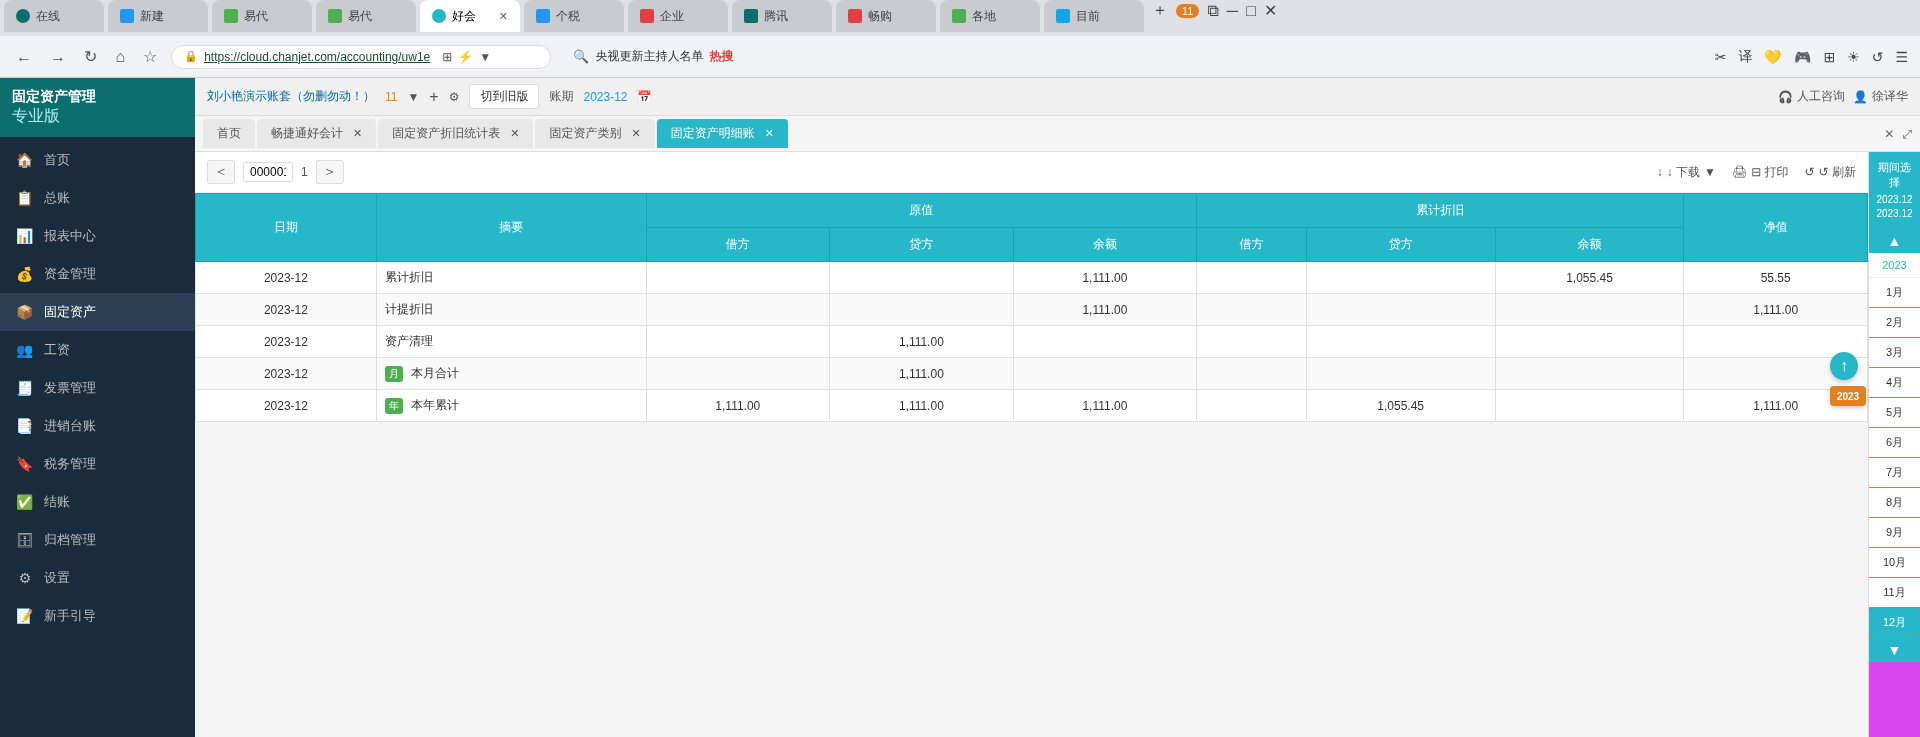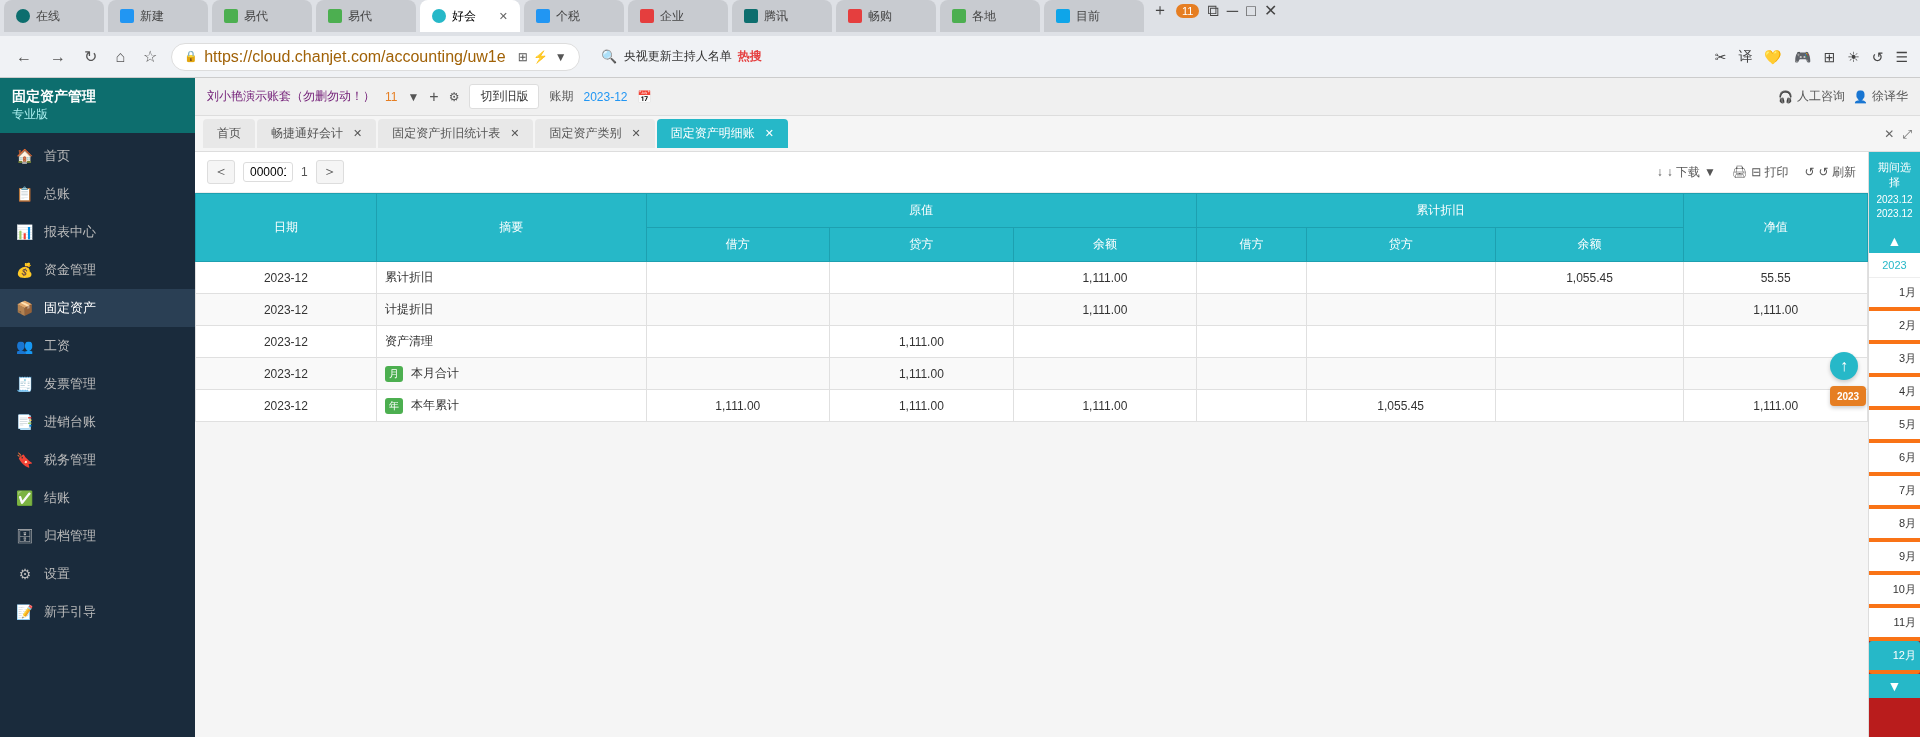--- a/index.html
+++ b/index.html
@@ -10,45 +10,45 @@
     .tab-bar { display: flex; align-items: flex-start; height: 36px; background: #dee1e6; padding: 0 4px; gap: 4px; }
     .browser-tab { display: flex; align-items: center; height: 32px; padding: 0 12px; border-radius: 8px 8px 0 0; font-size: 12px; gap: 6px; min-width: 100px; max-width: 160px; }
     .browser-tab.active { background: #fff; }
     .browser-tab.inactive { background: #c8cbd0; color: #444; }
     .browser-tab .tab-close { margin-left: auto; color: #666; cursor: pointer; font-size: 11px; }
     .tab-actions { display: flex; align-items: center; gap: 8px; margin-left: 4px; font-size: 16px; color: #444; }
 
     .address-bar { display: flex; align-items: center; height: 42px; background: #f0f2f5; padding: 0 12px; gap: 10px; border-bottom: 1px solid #ccc; }
     .nav-btn { color: #555; font-size: 16px; cursor: pointer; padding: 4px; }
     .address-input { flex: 0 0 380px; background: #fff; border: 1px solid #ddd; border-radius: 20px; padding: 4px 12px; font-size: 12px; display: flex; align-items: center; gap: 6px; }
-    .address-text { color: #a16207; font-size: 16px; }
+    .address-text { color: #14532d; font-size: 12px; text-decoration: underline; }
     .search-area { display: flex; align-items: center; gap: 6px; margin-left: 12px; }
     .search-text { color: #333; font-size: 12px; }
     .hot-search { color: #e53e3e; font-weight: bold; font-size: 12px; }
     .toolbar-icons { margin-left: auto; display: flex; align-items: center; gap: 12px; color: #444; font-size: 14px; }
 
     
     .app-container { display: flex; width: 100%; height: calc(737px - 78px); }
 
     
     .sidebar { width: 195px; background: #1a2b3c; color: #ccc; display: flex; flex-direction: column; height: 100%; flex-shrink: 0; }
     .sidebar-header { background: #0d6e6e; padding: 10px 12px; display: flex; align-items: center; gap: 8px; }
     .sidebar-logo { color: #fff; font-size: 14px; font-weight: bold; }
-    .sidebar-subtitle { color: #aee; font-size: 12px; }
+    .sidebar-subtitle { color: #aee; font-size: 16px; }
     .sidebar-nav { flex: 1; padding: 4px 0; }
     .nav-item { display: flex; align-items: center; gap: 10px; padding: 10px 16px; color: #bbb; cursor: pointer; font-size: 13px; }
     .nav-item.active { background: #2a3f54; color: #fff; }
     .nav-item .nav-icon { width: 18px; height: 18px; display: flex; align-items: center; justify-content: center; font-size: 14px; }
 
     
     .main-content { flex: 1; display: flex; flex-direction: column; background: #f5f5f5; overflow: hidden; }
 
     
     .top-bar { background: #f0f0f0; border-bottom: 1px solid #ddd; padding: 0 12px; height: 38px; display: flex; align-items: center; gap: 10px; }
-    .account-name { color: #701a75; font-size: 12px; }
+    .account-name { color: #0369a1; font-size: 12px; }
     .account-count { color: #e67e22; font-size: 12px; }
     .top-bar-actions { display: flex; align-items: center; gap: 8px; margin-left: auto; }
     .period-text { color: #555; font-size: 12px; }
     .period-val { color: #2196F3; font-size: 12px; }
 
     
     .page-tabs { display: flex; align-items: center; background: #f5f5f5; border-bottom: 1px solid #ddd; padding: 0 8px; height: 36px; gap: 2px; }
     .page-tab { display: flex; align-items: center; gap: 6px; padding: 6px 14px; border-radius: 4px 4px 0 0; font-size: 12px; cursor: pointer; color: #555; background: #e8e8e8; }
     .page-tab.active { background: #26b8c8; color: #fff; }
     .page-tab .tab-x { font-size: 11px; color: inherit; margin-left: 4px; }
@@ -68,24 +68,24 @@
     
     .data-table { width: 100%; border-collapse: collapse; }
     .data-table th { background: #26b8c8; color: #fff; text-align: center; padding: 8px 6px; border: 1px solid #1da0b0; font-size: 12px; font-weight: normal; }
     .data-table td { text-align: center; padding: 7px 8px; border: 1px solid #e0e0e0; font-size: 12px; color: #333; background: #fff; }
     .data-table tr:nth-child(even) td { background: #f9f9f9; }
     .data-table td.text-left { text-align: left; }
     .data-table td.text-right { text-align: center; }
     .row-label { display: flex; align-items: center; gap: 4px; }
 
     
-    .period-panel { width: 52px; background: #b91c1c; border-left: 1px solid #ddd; display: flex; flex-direction: column; overflow: hidden; }
+    .period-panel { width: 52px; background: #d946ef; border-left: 1px solid #ddd; display: flex; flex-direction: column; overflow: hidden; }
     .period-header { background: #26b8c8; color: #fff; text-align: center; padding: 8px 4px; font-size: 11px; line-height: 1.4; }
     .period-year { background: #fff; text-align: center; padding: 6px 4px; font-size: 11px; color: #26b8c8; border-bottom: 1px solid #eee; cursor: pointer; }
-    .period-month { background: #fff; text-align: right; padding: 7px 4px; font-size: 11px; color: #333; border-bottom: 4px solid #f97316; cursor: pointer; }
+    .period-month { background: #fff; text-align: center; padding: 7px 4px; font-size: 11px; color: #333; border-bottom: 1px solid #f97316; cursor: pointer; }
     .period-month.active { background: #26b8c8; color: #fff; border-radius: 3px; }
     .period-scroll-btn { background: #26b8c8; color: #fff; text-align: center; padding: 4px; cursor: pointer; font-size: 14px; }
 
     .green-badge { background: #4caf50; color: #fff; font-size: 10px; padding: 1px 4px; border-radius: 3px; margin-right: 4px; }
   </style>
 </head>
 <body>
 
 <div class="browser-chrome">
   <div class="tab-bar">

